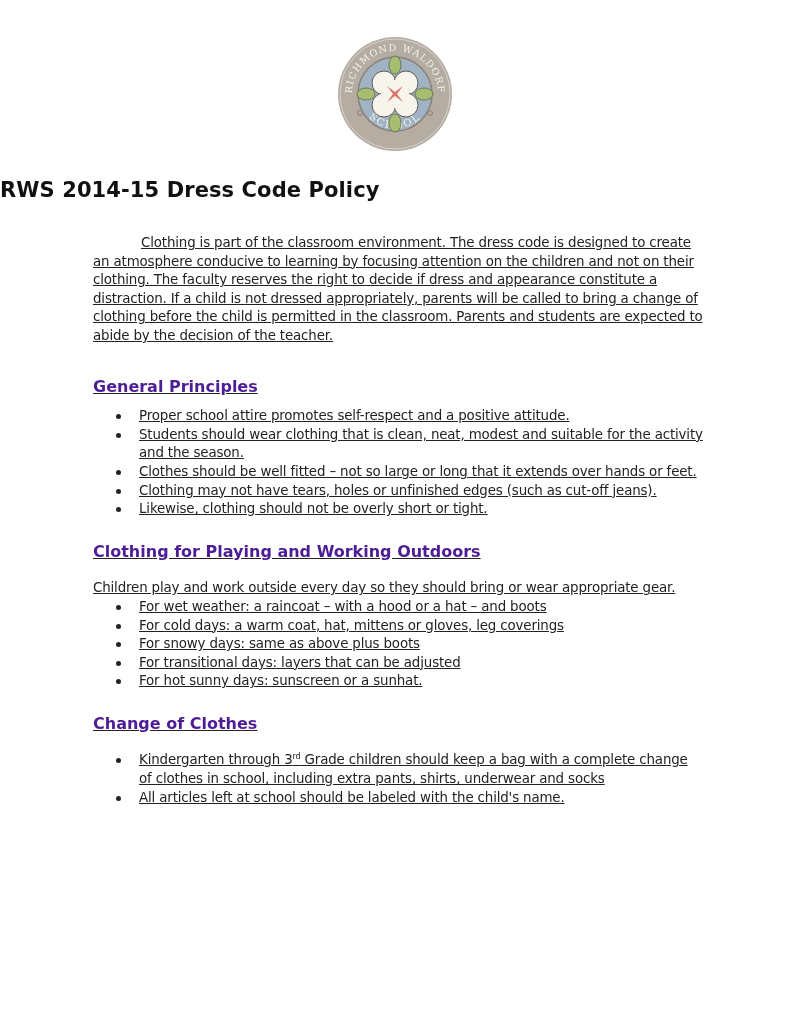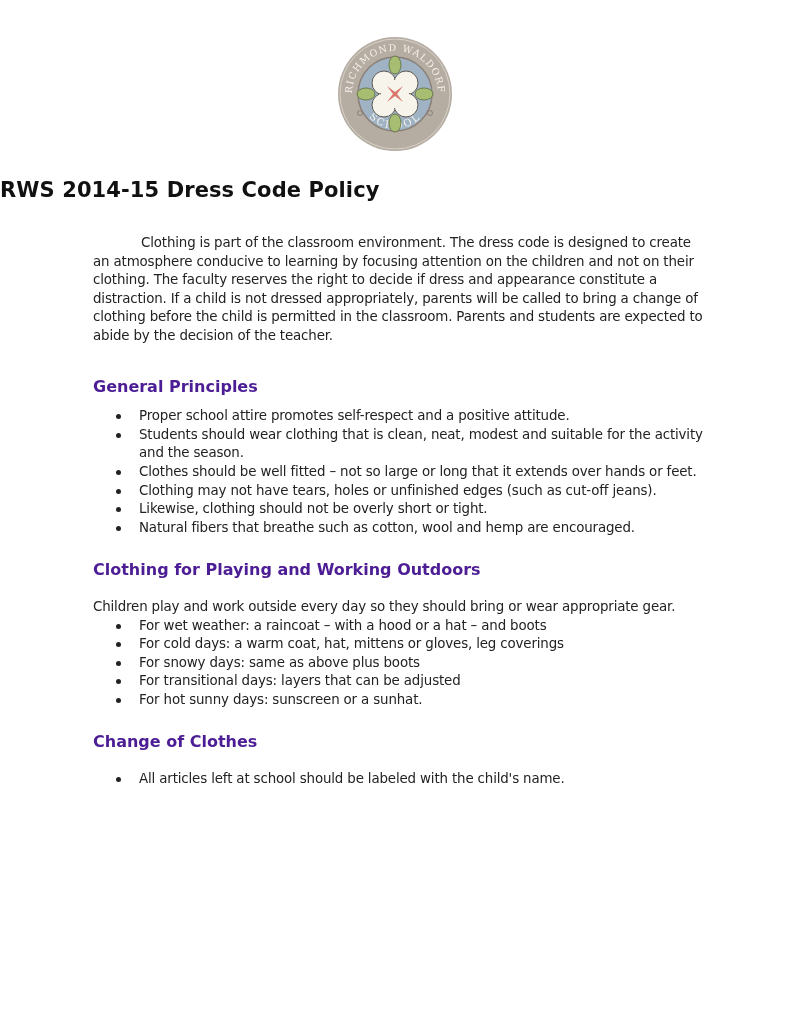--- a/index.html
+++ b/index.html
@@ -35,20 +35,21 @@
       color: #111;
     }
     .content {
       position: absolute;
       left: 93px;
       top: 234px;
       width: 610px;
       font-size: 13.4px;
       line-height: 18.6px;
       color: #222;
+      text-decoration: underline;
     }
     .intro {
       margin: 0;
       text-indent: 48px;
       letter-spacing: -0.15px;
     }
     .section-heading {
       font-weight: bold;
       font-size: 16px;
       margin: 0;
@@ -126,30 +127,30 @@
 <div class="content">
   <p class="intro">Clothing is part of the classroom environment. The dress code is designed to create an atmosphere conducive to learning by focusing attention on the children and not on their clothing. The faculty reserves the right to decide if dress and appearance constitute a distraction. If a child is not dressed appropriately, parents will be called to bring a change of clothing before the child is permitted in the classroom. Parents and students are expected to abide by the decision of the teacher.</p>
 
   <h2 class="section-heading h1">General Principles</h2>
   <ul class="bullets gp-list">
     <li>Proper school attire promotes self-respect and a positive attitude.</li>
     <li>Students should wear clothing that is clean, neat, modest and suitable for the activity and the season.</li>
     <li>Clothes should be well fitted – not so large or long that it extends over hands or feet.</li>
     <li>Clothing may not have tears, holes or unfinished edges (such as cut-off jeans).</li>
     <li>Likewise, clothing should not be overly short or tight.</li>
-    <li>Natural fibers that breathe such as cotton, wool and hemp are encouraged.</li>
   </ul>
 
   <h2 class="section-heading h2">Clothing for Playing and Working Outdoors</h2>
   <p class="outdoor-intro">Children play and work outside every day so they should bring or wear appropriate gear.</p>
   <ul class="bullets">
     <li>For wet weather: a raincoat – with a hood or a hat – and boots</li>
     <li>For cold days: a warm coat, hat, mittens or gloves, leg coverings</li>
     <li>For snowy days: same as above plus boots</li>
     <li>For transitional days: layers that can be adjusted</li>
     <li>For hot sunny days: sunscreen or a sunhat.</li>
   </ul>
 
   <h2 class="section-heading h3">Change of Clothes</h2>
   <ul class="bullets cc-list">
+    <li><span>Kindergarten through 3</span><sup>rd</sup><span> Grade children should keep a bag with a complete change of clothes in school, including extra pants, shirts, underwear and socks</span></li>
     <li>All articles left at school should be labeled with the child's name.</li>
   </ul>
 </div>
 
 </body></html>

